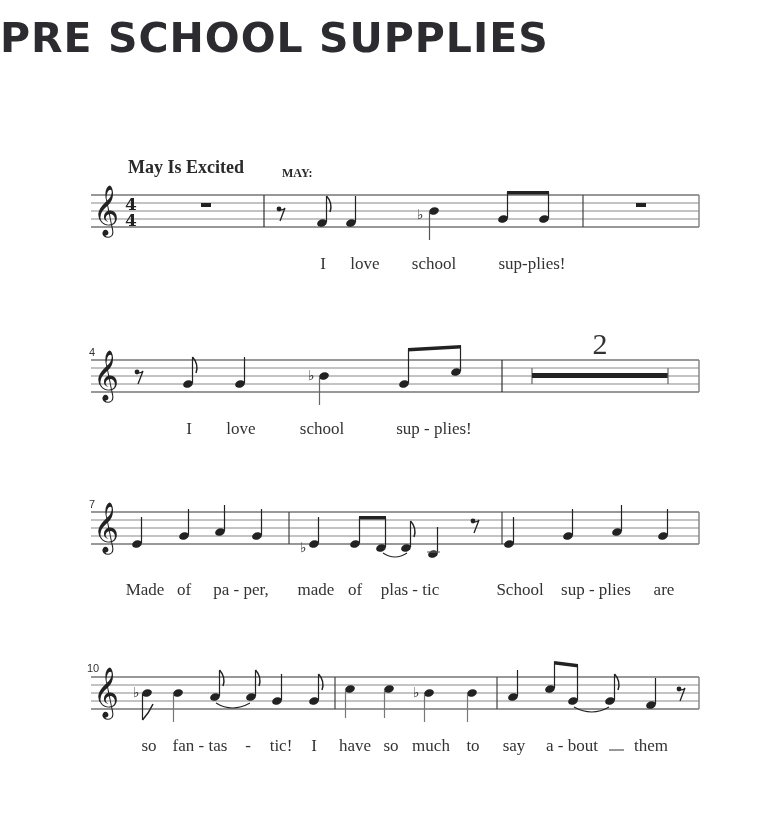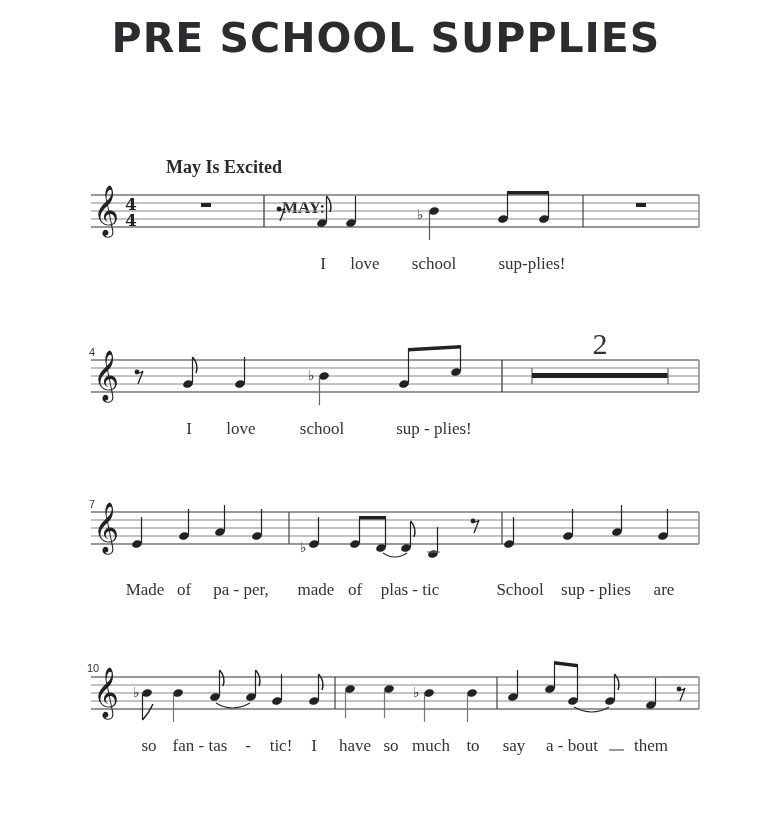--- a/index.html
+++ b/index.html
@@ -1,20 +1,20 @@
 <!DOCTYPE html>
 <html><head>
 <meta charset="utf-8">
 <style>
   html, body { margin: 0; padding: 0; background: #ffffff; }
   body { width: 772px; height: 818px; position: relative; overflow: hidden; font-family: "DejaVu Serif", serif; color: #2a2a2e; }
-  .title { position: absolute; left: 0; top: 14px; width: 772px; text-align: center; font-family: "DejaVu Sans", sans-serif; font-weight: bold; font-size: 41px; letter-spacing: 1px; color: #2b2b30; }
+  .title { position: absolute; left: 0; top: 14px; width: 772px; font-family: "DejaVu Sans", sans-serif; font-weight: bold; font-size: 41px; letter-spacing: 1px; color: #2b2b30; }
   .stage { position: absolute; left: 96px; top: 98px; font-family: "Liberation Serif", serif; font-style: italic; font-size: 16.5px; line-height: 20px; color: #3a3a3a; }
-  .tempo { position: absolute; left: 128px; top: 157px; font-family: "Liberation Serif", serif; font-weight: bold; font-size: 18px; color: #2a2a2a; margin-left: 38px; }
-  .char { position: absolute; left: 282px; top: 166px; font-family: "Liberation Serif", serif; font-weight: bold; font-size: 17px; color: #2a2a2a; margin-top: 32px; }
+  .tempo { position: absolute; left: 128px; top: 157px; font-family: "Liberation Serif", serif; font-weight: bold; font-size: 18px; color: #2a2a2a; }
+  .char { position: absolute; left: 282px; top: 166px; font-family: "Liberation Serif", serif; font-weight: bold; font-size: 12px; color: #2a2a2a; }
   svg.music { position: absolute; left: 0; top: 0; }
   .lyric { font-family: "Liberation Serif", serif; font-size: 17px; fill: #333; }
   .mnum { font-family: "Liberation Sans", sans-serif; font-size: 11px; fill: #333; }
   .mrest { font-family: "Liberation Serif", serif; font-size: 30px; fill: #333; }
 </style>
 </head>
 <body>
 
 <div class="title">PRE SCHOOL SUPPLIES</div>
 <div class="stage">

